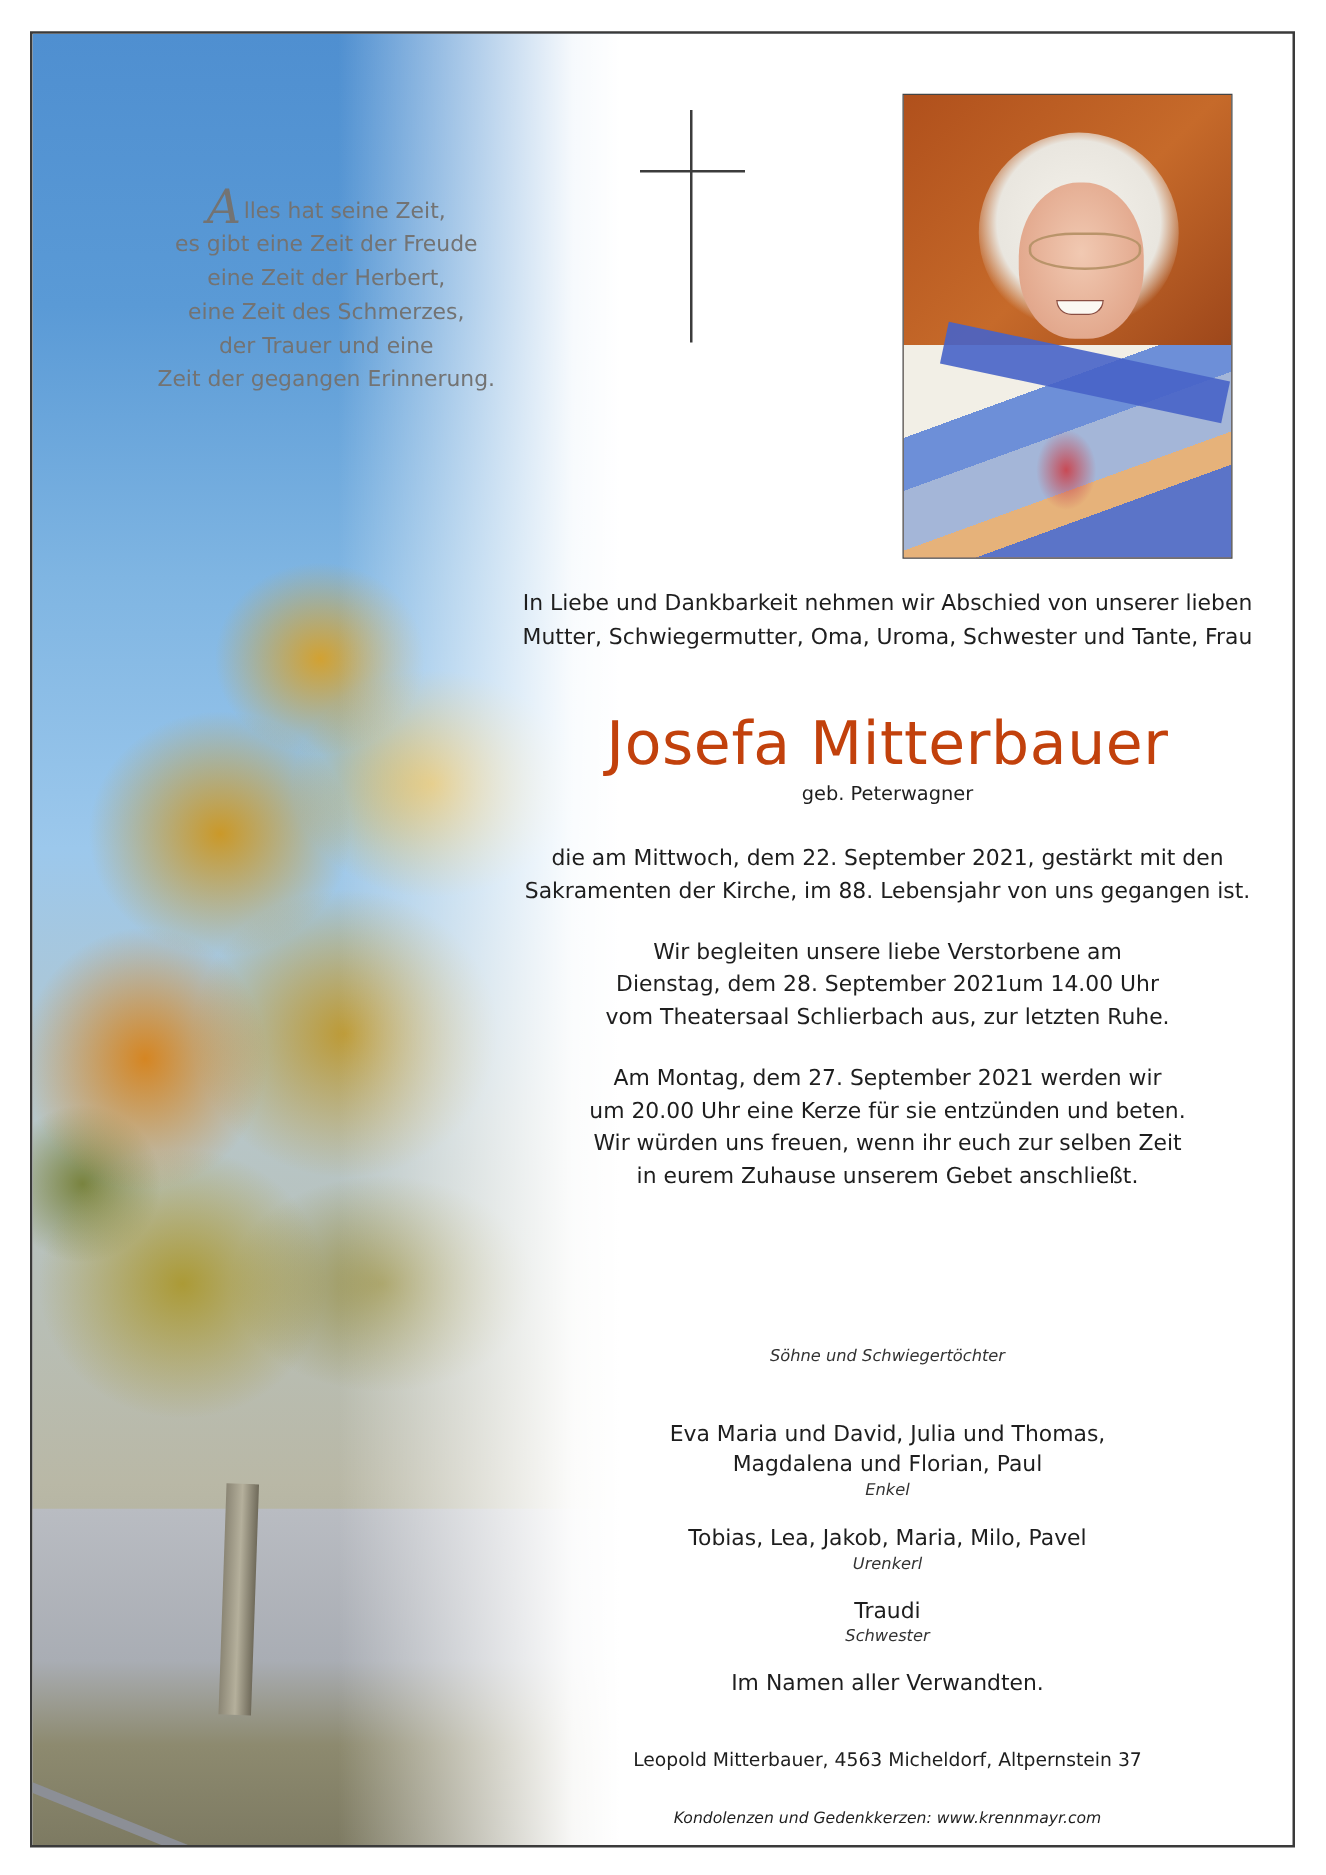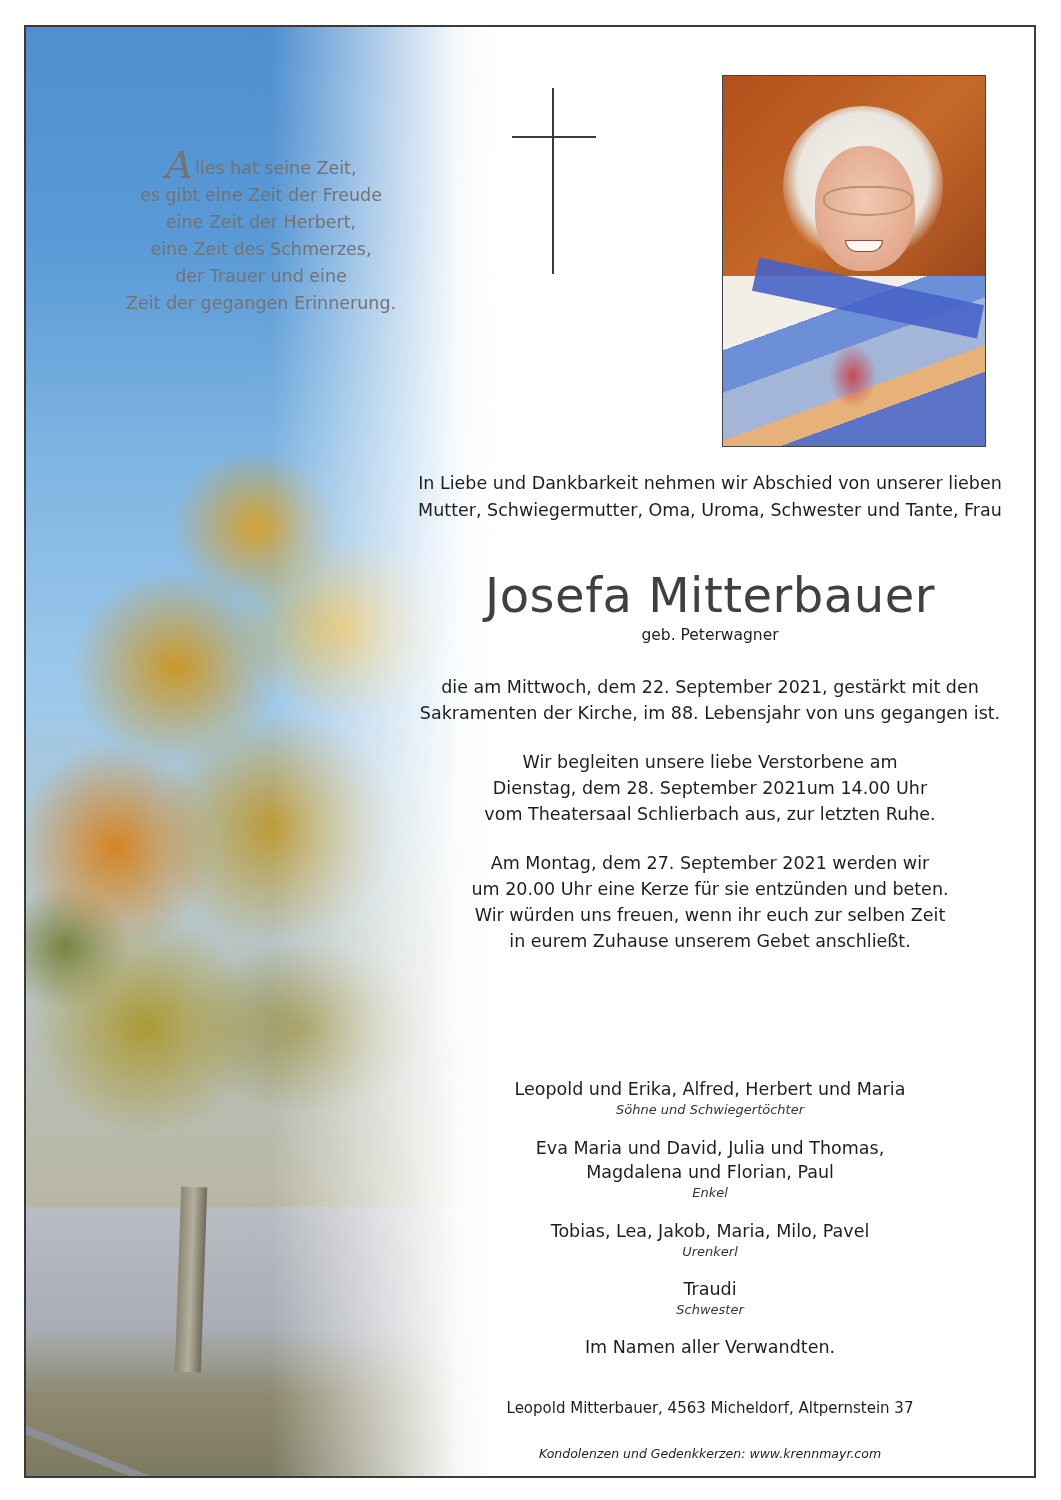--- a/index.html
+++ b/index.html
@@ -56,21 +56,21 @@
                      background: #fbf8f2; border-radius: 0 0 18px 18px; border: 1px solid #8a4e42; }
   .portrait .body { position: absolute; left: 0; top: 200px; width: 262px; height: 170px;
                     background:
                      radial-gradient(ellipse 30px 40px at 130px 100px, #c84a55, rgba(200,74,85,0) 80%),
                      linear-gradient(160deg, #f2efe6 0 28%, #6d8fd8 28% 44%, #a4b6d8 44% 62%, #e6b27a 62% 72%, #5b74c8 72% 100%); }
   .portrait .scarf { position: absolute; left: 30px; top: 205px; width: 230px; height: 34px;
                      background: #4763c8; transform: rotate(12deg); opacity: 0.9; }
 
   .text-col { position: absolute; left: 370px; width: 628px; text-align: center; }
   .intro { top: 443px; font-size: 17.5px; line-height: 27px; }
-  .name { top: 538px; font-size: 48px; line-height: 60px; letter-spacing: 0.5px; color: #404040; }
+  .name { top: 538px; font-size: 48px; line-height: 60px; letter-spacing: 0.5px; color: #c2410c; }
   .maiden { top: 598px; font-size: 15.5px; line-height: 20px; }
   .para { font-size: 17.5px; line-height: 26px; }
   .p1 { top: 647px; }
   .p2 { top: 722px; }
   .p3 { top: 823px; }
 
   .mourn { top: 1005px; font-size: 17.5px; line-height: 24px; }
   .group-names { font-size: 17.5px; line-height: 24px; }
   .group-role { font-size: 13px; line-height: 17px; font-style: italic; color: #333; }
   .g1 { top: 1050px; }
@@ -139,21 +139,20 @@
 
   <div class="text-col para p3">
     <div>Am Montag, dem 27. September 2021 werden wir</div>
     <div>um 20.00 Uhr eine Kerze für sie entzünden und beten.</div>
     <div>Wir würden uns freuen, wenn ihr euch zur selben Zeit</div>
     <div>in eurem Zuhause unserem Gebet anschließt.</div>
   </div>
 
 
   <div class="text-col g1">
-    <div class="group-names">Leopold und Erika, Alfred, Herbert und Maria</div>
     <div class="group-role">Söhne und Schwiegertöchter</div>
   </div>
 
   <div class="text-col g2">
     <div class="group-names">Eva Maria und David, Julia und Thomas,</div>
     <div class="group-names">Magdalena und Florian, Paul</div>
     <div class="group-role">Enkel</div>
   </div>
 
   <div class="text-col g3">

